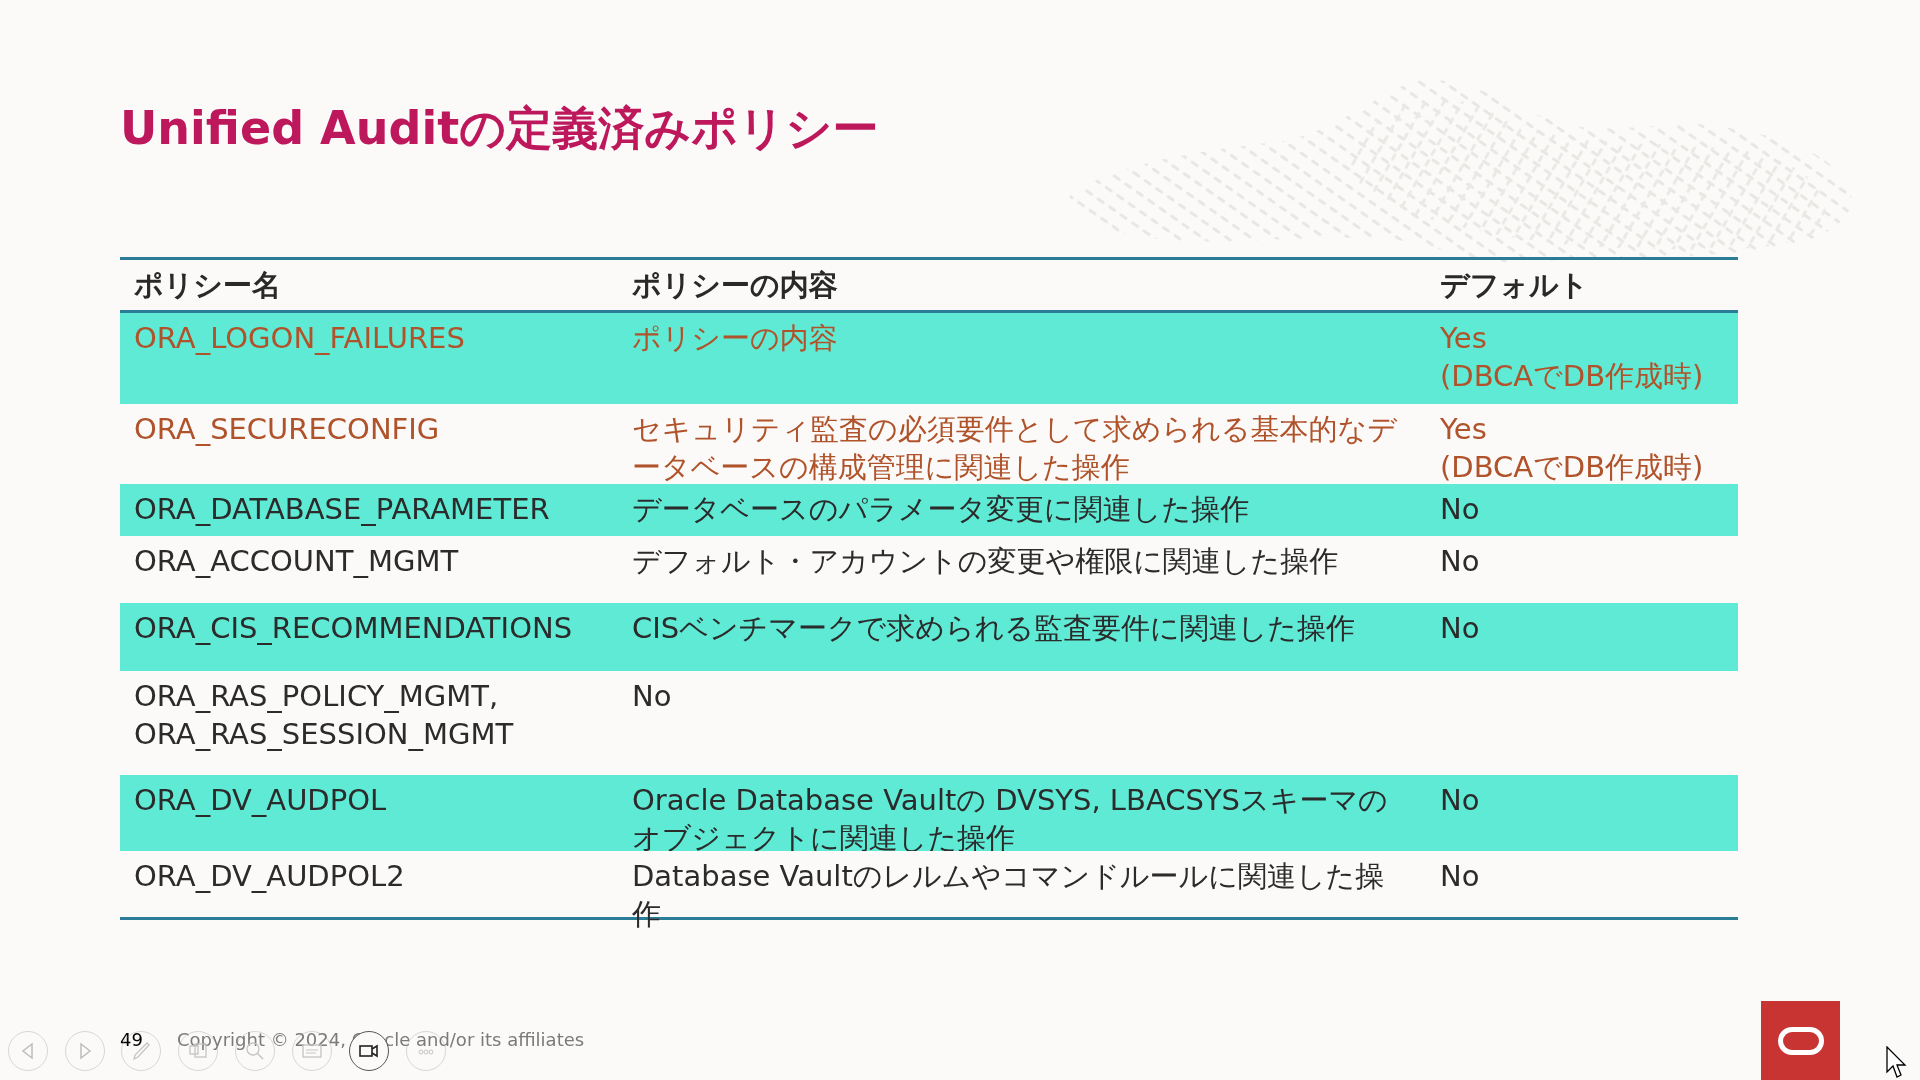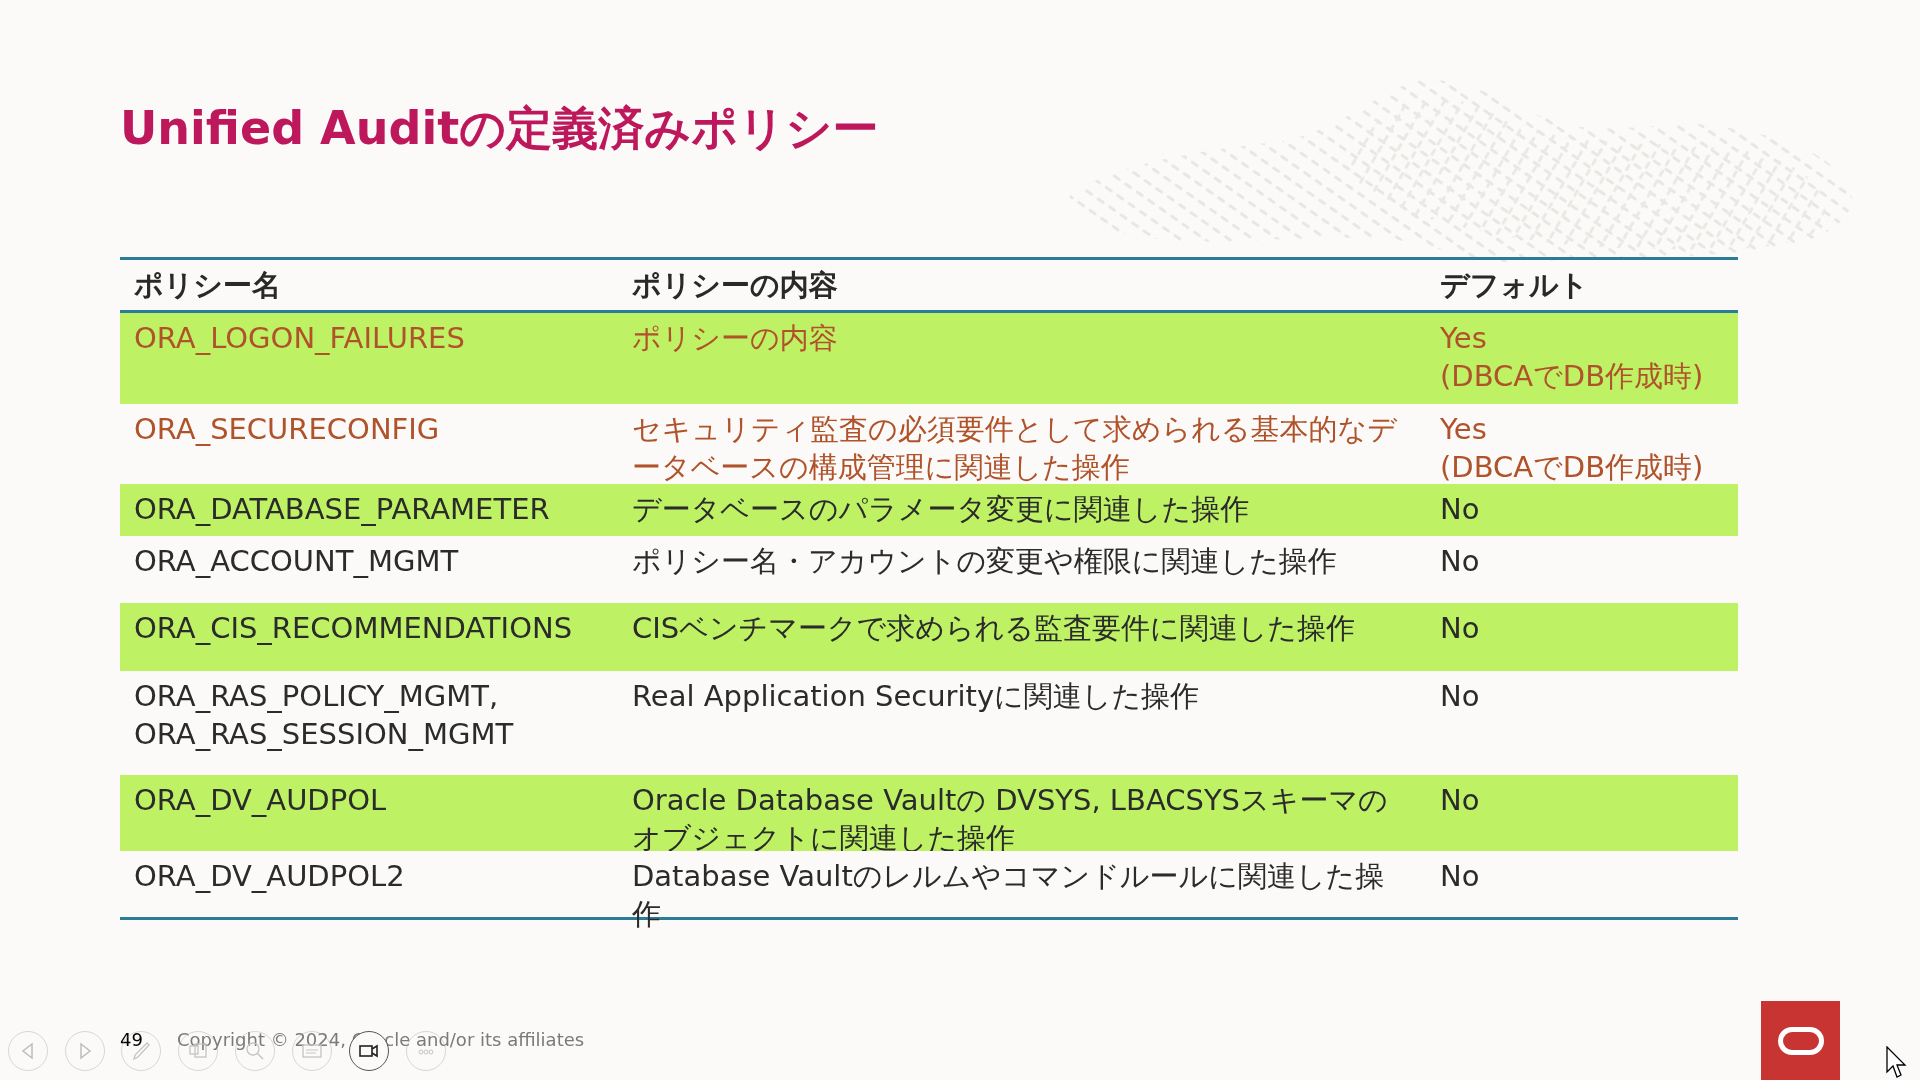--- a/index.html
+++ b/index.html
@@ -53,21 +53,21 @@
       height: 50px;
       border-bottom: 3px solid #2b7c96;
       font-weight: bold;
       font-size: 28px;
       color: #2b2927;
     }
     .row.header .cell {
       padding-top: 6px;
       line-height: 38px;
     }
-    .row.shaded { background: #bef264; }
+    .row.shaded { background: #5eead4; }
     .row.plain { background: #fbfaf8; }
     .cell {
       box-sizing: border-box;
       padding: 6px 14px 0 14px;
       font-size: 29px;
       line-height: 38px;
       white-space: pre-line;
     }
     .c1 { width: 498px; }
     .c2 { width: 808px; }
@@ -179,34 +179,33 @@
     </div>
 
     <div class="row shaded" style="height:52px">
       <div class="cell c1">ORA_DATABASE_PARAMETER</div>
       <div class="cell c2">データベースのパラメータ変更に関連した操作</div>
       <div class="cell c3">No</div>
     </div>
 
     <div class="row plain" style="height:67px">
       <div class="cell c1">ORA_ACCOUNT_MGMT</div>
-      <div class="cell c2">ポリシー名・アカウントの変更や権限に関連した操作</div>
+      <div class="cell c2">デフォルト・アカウントの変更や権限に関連した操作</div>
       <div class="cell c3">No</div>
     </div>
 
     <div class="row shaded" style="height:68px">
       <div class="cell c1">ORA_CIS_RECOMMENDATIONS</div>
       <div class="cell c2">CISベンチマークで求められる監査要件に関連した操作</div>
       <div class="cell c3">No</div>
     </div>
 
     <div class="row plain" style="height:104px">
       <div class="cell c1">ORA_RAS_POLICY_MGMT,
 ORA_RAS_SESSION_MGMT</div>
-      <div class="cell c2">Real Application Securityに関連した操作</div>
       <div class="cell c3">No</div>
     </div>
 
     <div class="row shaded" style="height:76px">
       <div class="cell c1">ORA_DV_AUDPOL</div>
       <div class="cell c2">Oracle Database Vaultの DVSYS, LBACSYSスキーマのオブジェクトに関連した操作</div>
       <div class="cell c3">No</div>
     </div>
 
     <div class="row plain" style="height:66px">

